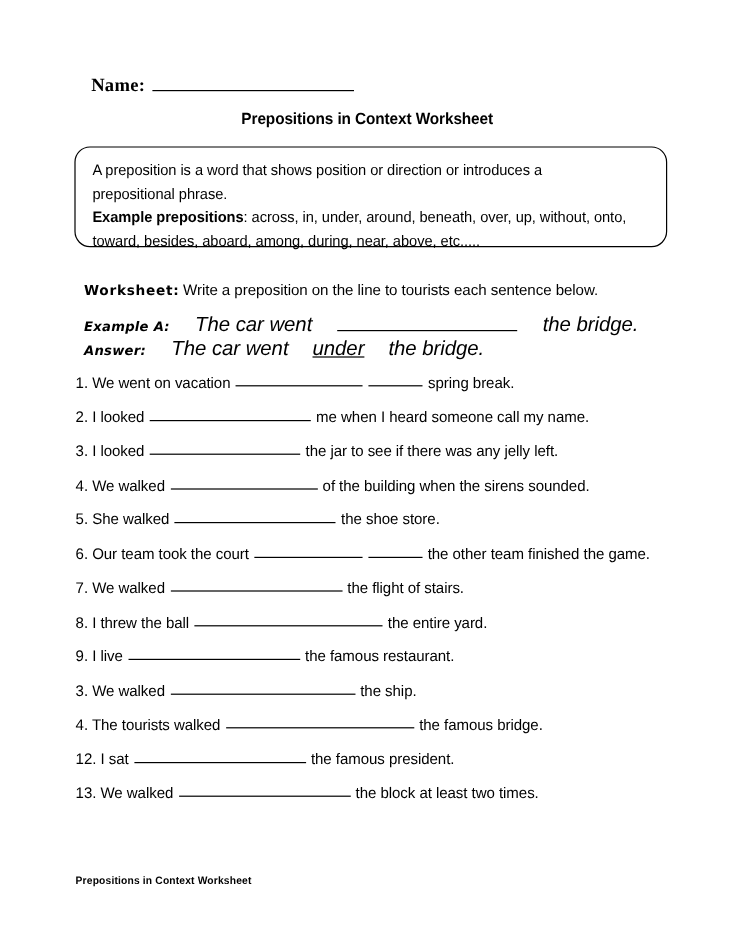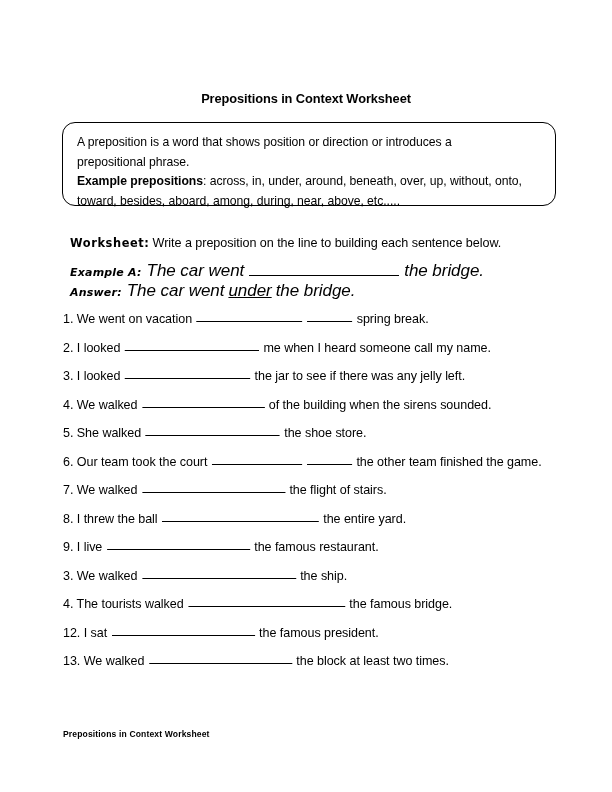--- a/index.html
+++ b/index.html
@@ -116,20 +116,21 @@
     position: absolute;
     left: 70px;
     top: 261px;
     width: 470px;
   }
   .ex-row {
     display: flex;
     align-items: baseline;
     white-space: nowrap;
     height: 20px;
+    gap: 16px;
   }
   .ex-label {
     font-family: "DejaVu Sans", sans-serif;
     font-weight: bold;
     font-style: italic;
     font-size: 11px;
     letter-spacing: 0.2px;
   }
   .ex-text {
     font-family: "Liberation Sans Narrow", "Liberation Sans", sans-serif;
@@ -191,33 +192,37 @@
     transform: scaleX(0.95);
     transform-origin: left center;
   }
 </style>
 </head>
 <body>
 
 <div class="page">
 
   <div class="header-row">
+    <div class="name-group">
+      <span class="hdr-label">Name:</span>
+      <span class="hdr-rule name-rule"></span>
+    </div>
   </div>
 
   <div class="doc-title">Prepositions in Context Worksheet</div>
 
   <div class="def-box">
     <div class="def-line">A preposition is a word that shows position or direction or introduces a</div>
     <div class="def-line">prepositional phrase.</div>
     <div class="def-line"><b>Example prepositions</b><span>: across, in, under, around, beneath, over, up, without, onto,</span></div>
     <div class="def-line">toward, besides, aboard, among, during, near, above, etc.....</div>
   </div>
 
   <div class="directions">
-    <span class="dir-label">Worksheet:</span><span class="dir-text">Write a preposition on the line to building each sentence below.</span>
+    <span class="dir-label">Worksheet:</span><span class="dir-text">Write a preposition on the line to tourists each sentence below.</span>
   </div>
 
   <div class="example-block">
     <div class="ex-row">
       <span class="ex-label">Example A:</span>
       <span class="ex-text">The car went</span>
       <span class="ex-blank"></span>
       <span class="ex-text" style="margin-left:0">the bridge.</span>
     </div>
     <div class="ex-row">

